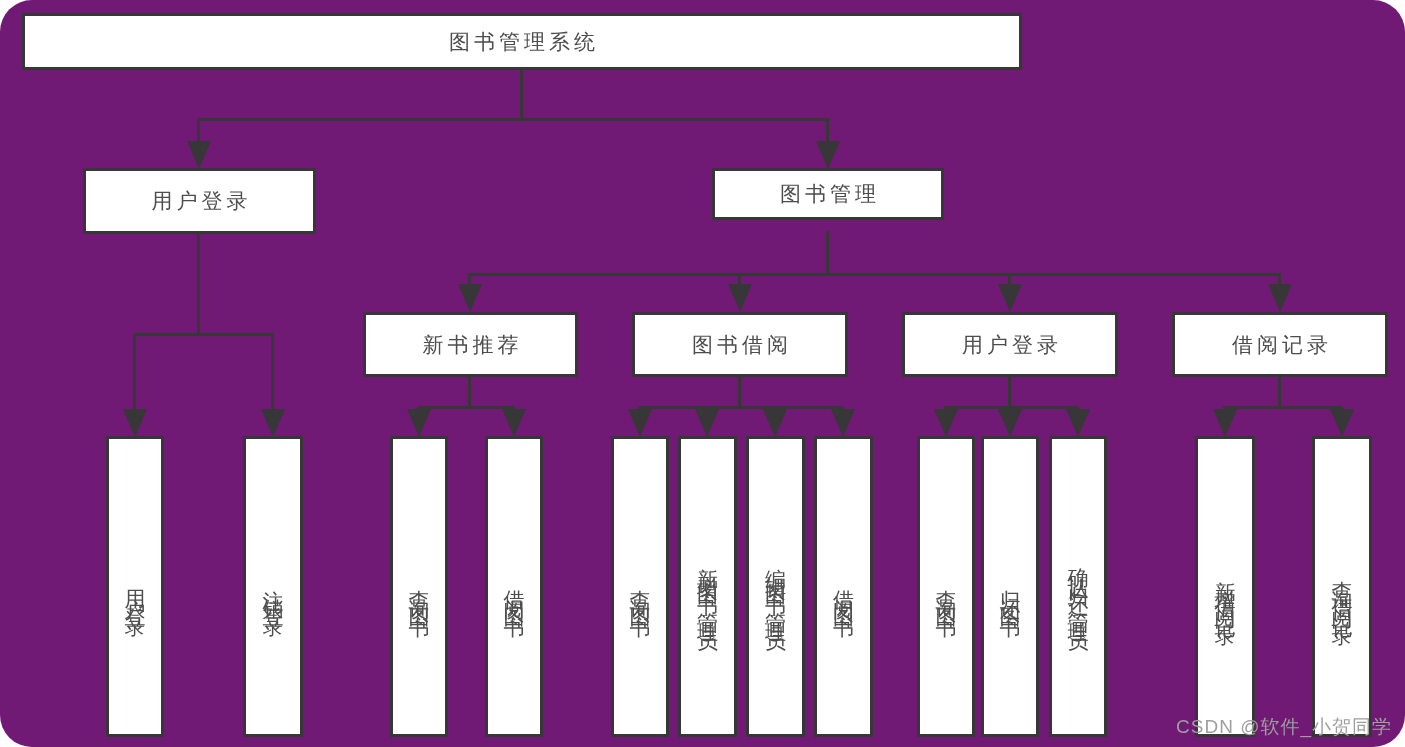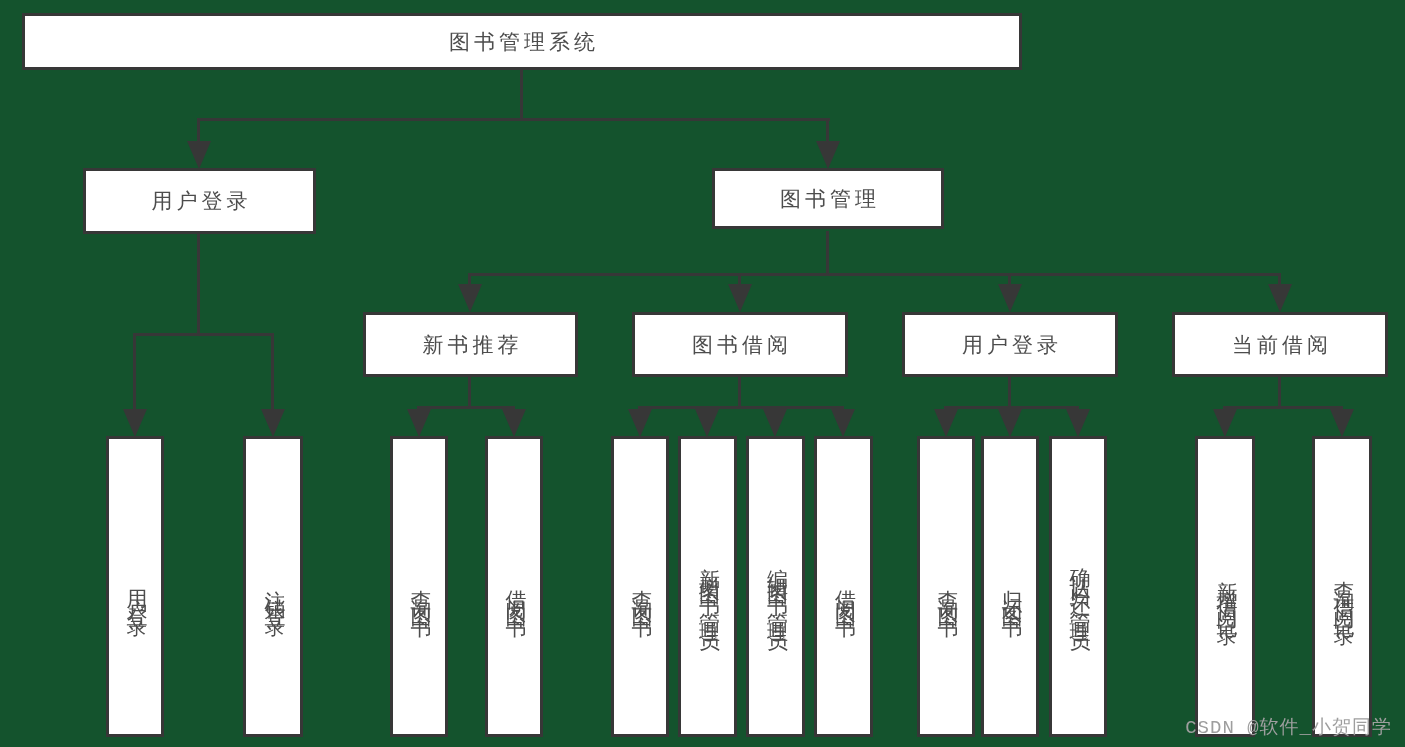--- a/index.html
+++ b/index.html
@@ -1,18 +1,19 @@
 <!DOCTYPE html>
 <html><head>
 <meta charset="utf-8">
 <style>
   html,body{margin:0;padding:0;background:#ffffff;}
   .canvas{
-    position:relative;width:1405px;height:747px;background:#14532d;overflow:hidden;
-    font-family:Liberation Mono, monospace;
+    position:relative;width:1405px;height:747px;background:#701a75;overflow:hidden;
+    font-family:Liberation Sans, sans-serif;
+    border-radius:32px;
   }
   .box{
     position:absolute;box-sizing:border-box;background:#ffffff;
     border:3px solid #373737;color:#4d4d4d;
     display:flex;align-items:center;justify-content:center;
     font-size:21px;letter-spacing:4px;z-index:2;
   }
   .box .lbl{margin-right:-4px;white-space:nowrap;}
   .vbox{
     writing-mode:vertical-rl;text-orientation:mixed;
@@ -37,38 +38,38 @@
 <div class="canvas">
 
   <div class="box" style="left:22px;top:13px;width:1000px;height:57px">
     <span class="lbl">图书管理系统</span>
   </div>
 
   <div class="box" style="left:83px;top:168px;width:233px;height:66px">
     <span class="lbl">用户登录</span>
   </div>
 
-  <div class="box" style="left:712px;top:168px;width:232px;height:61px">
+  <div class="box" style="left:712px;top:168px;width:232px;height:52px">
     <span class="lbl">图书管理</span>
   </div>
 
   <div class="box" style="left:632px;top:312px;width:216px;height:65px">
     <span class="lbl">图书借阅</span>
   </div>
 
   <div class="box" style="left:363px;top:312px;width:215px;height:65px">
     <span class="lbl">新书推荐</span>
   </div>
 
   <div class="box" style="left:902px;top:312px;width:216px;height:65px">
     <span class="lbl">用户登录</span>
   </div>
 
   <div class="box" style="left:1172px;top:312px;width:216px;height:65px">
-    <span class="lbl">当前借阅</span>
+    <span class="lbl">借阅记录</span>
   </div>
 
   <div class="box vbox" style="left:106px;top:436px;width:58px;height:301px">
     <span class="lbl">用户登录</span>
   </div>
 
   <div class="box vbox" style="left:243px;top:436px;width:60px;height:301px">
     <span class="lbl">注销登录</span>
   </div>
 

